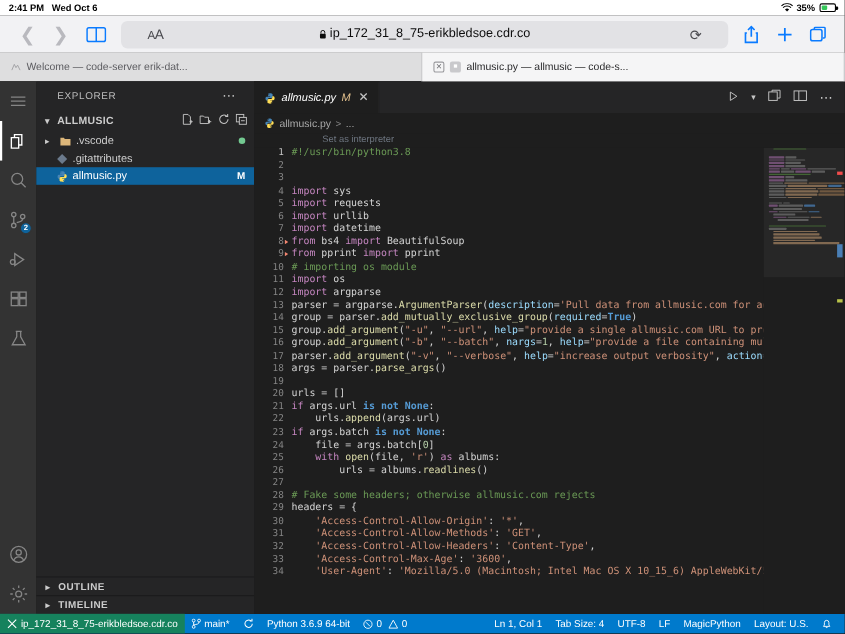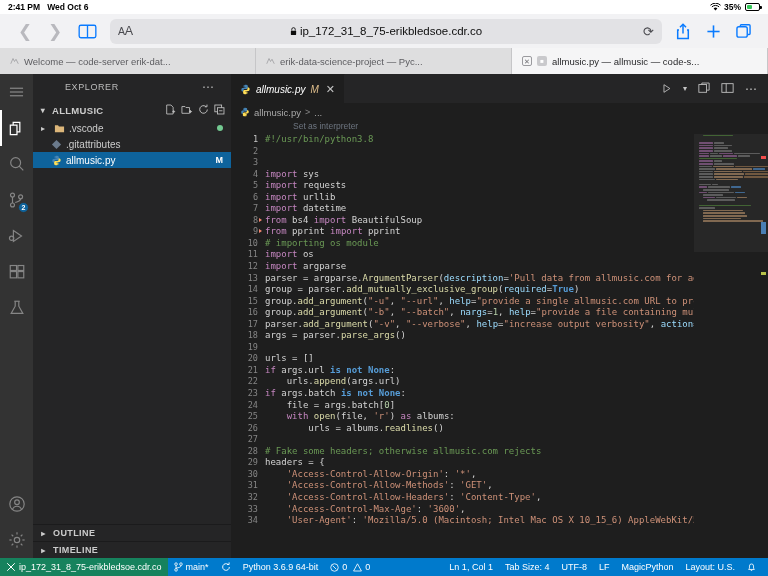--- a/index.html
+++ b/index.html
@@ -34,21 +34,21 @@
     height:34px; background:#f2f2f4; display:flex; align-items:center;
     padding:0 10px; gap:0;
   }
   .nav-btn {
     width:30px; height:26px; display:flex; align-items:center; justify-content:center;
     color:#b9b9be; font-size:17px;
   }
   .book-btn { width:34px; color:#0a7bff; display:flex; align-items:center; justify-content:center; }
   .urlbar {
     flex:1; height:25px; background:#e2e2e5; border-radius:6px;
-    display:flex; align-items:center; padding:0 8px; margin:0 6px;
+    display:flex; align-items:center; padding:0 24px; margin:0 6px;
     position:relative;
   }
   .urlbar .aa { font-size:10.5px; color:#4a4a4f; letter-spacing:-.3px; }
   .urlbar .aa .big { font-size:12.5px; }
   .urlbar .url-mid {
     position:absolute; left:0; right:0; text-align:center;
     font-size:11.5px; color:#0d0d0d; display:flex; align-items:center;
     justify-content:center; gap:3px; pointer-events:none;
   }
   .lock { width:7px; height:9px; display:inline-block; }
@@ -96,21 +96,21 @@
     position:absolute; right:4px; bottom:5px; background:#0e639c; color:#fff;
     font-size:7px; min-width:11px; height:11px; border-radius:6px;
     display:flex; align-items:center; justify-content:center; padding:0 2px;
     border:1px solid #333; font-weight:600;
   }
   .act-spacer { flex:1; }
 
   
   .sidebar { width:198px; flex:0 0 198px; background:#252526; display:flex; flex-direction:column; }
   .sb-title {
-    height:26px; display:flex; align-items:center; padding:0 16px 0 32px;
+    height:26px; display:flex; align-items:center; padding:0 16px 0 19px;
     font-size:9px; letter-spacing:.6px; color:#bbbbbb; text-transform:uppercase;
   }
   .sb-title .dots { margin-left:auto; color:#bbb; font-size:12px; letter-spacing:1px; line-height:0; }
   .sb-sect-head {
     height:20px; display:flex; align-items:center; gap:3px; padding:0 6px 0 4px;
     font-size:9.5px; font-weight:bold; color:#cccccc; letter-spacing:.3px;
   }
   .sb-sect-head .chev { font-size:8px; width:12px; text-align:center; color:#cccccc; }
   .sb-acts { margin-left:auto; display:flex; gap:5px; align-items:center; color:#c5c5c5; }
   .tree { flex:0 0 auto; }
@@ -272,26 +272,20 @@
       </svg>
   </div>
 </div>
 
 <div class="tabstrip" id="tabstrip">
     <div class="stab">
       <svg class="favi" viewBox="0 0 12 12">
         <path d="M1 9 L4 2 L6 6 L8 3 L11 9" stroke="#6b6b70" stroke-width="1.1" fill="none"></path>
       </svg>
       <span class="lbl">Welcome — code-server erik-dat...</span>
-    </div>
-    <div class="stab">
-      <svg class="favi" viewBox="0 0 12 12">
-        <path d="M1 9 L4 2 L6 6 L8 3 L11 9" stroke="#6b6b70" stroke-width="1.1" fill="none"></path>
-      </svg>
-      <span class="lbl">erik-data-science-project — Pyc...</span>
     </div>
     <div class="stab active">
       <span class="closex">✕</span>
       <span class="vsicon">■</span>
       <span class="lbl">allmusic.py — allmusic — code-s...</span>
     </div>
   </div>
 
 <div class="vscode">
 

